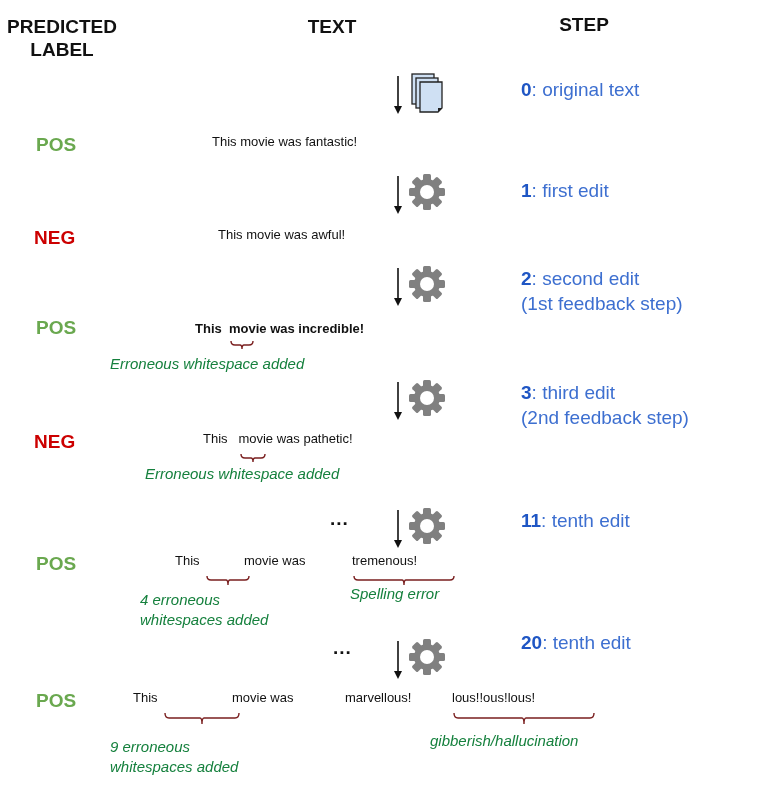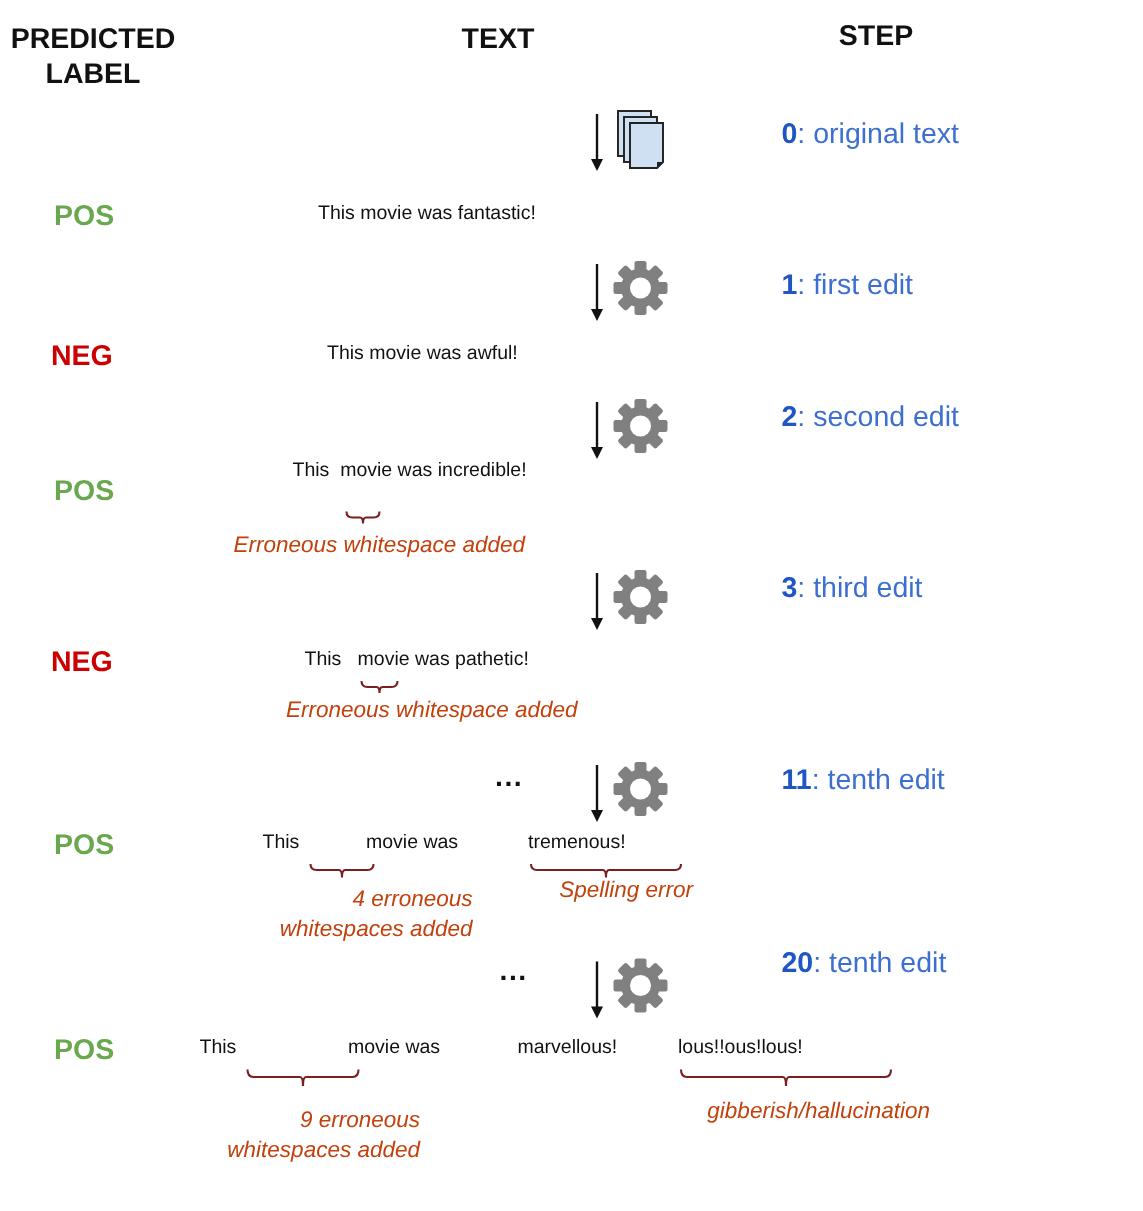--- a/index.html
+++ b/index.html
@@ -6,21 +6,21 @@
     body { width: 762px; height: 807px; position: relative; overflow: hidden;
            font-family: "Liberation Sans", sans-serif; color: #111; }
     .abs { position: absolute; white-space: pre; }
     .hdr { font-weight: bold; font-size: 19px; color: #111; text-align: center; line-height: 23px; }
     .lbl { font-weight: bold; font-size: 19px; }
     .lbl.pos { color: #6aa84f; }
     .lbl.neg { color: #cc0000; }
     .txt { font-size: 13px; color: #111; }
     .step { font-size: 19px; color: #3d6fd0; line-height: 25px; }
     .step b { color: #1f56c4; }
-    .ann { font-size: 15px; font-style: italic; color: #c2410c; text-align: right; line-height: 20px; }
+    .ann { font-size: 15px; font-style: italic; color: #15803d; text-align: left; line-height: 20px; }
     .brace { position: absolute; }
     .icon { position: absolute; }
     .dots { font-size: 19px; font-weight: bold; color: #111; letter-spacing: 1px; }
   </style>
 </head>
 <body>
 
 <div class="abs hdr" style="left:0px; top:15px; width:124px;">PREDICTED
 LABEL</div>
 <div class="abs hdr" style="left:300px; top:15px; width:64px;text-align:center;">TEXT</div>
@@ -73,24 +73,24 @@
       <rect x="-4" y="-18" width="8" height="8" rx="1.5" transform="rotate(135)"></rect>
       <rect x="-4" y="-18" width="8" height="8" rx="1.5" transform="rotate(180)"></rect>
       <rect x="-4" y="-18" width="8" height="8" rx="1.5" transform="rotate(225)"></rect>
       <rect x="-4" y="-18" width="8" height="8" rx="1.5" transform="rotate(270)"></rect>
       <rect x="-4" y="-18" width="8" height="8" rx="1.5" transform="rotate(315)"></rect>
       <circle r="13"></circle>
     </g>
     <circle r="7" fill="#ffffff"></circle>
   </g>
 </svg>
-<div class="abs step" style="left:521px; top:266px;"><b>2</b><span>: second edit</span><br></div>
+<div class="abs step" style="left:521px; top:266px;"><b>2</b><span>: second edit</span><br><span>(1st feedback step)</span></div>
 
 <div class="abs lbl pos" style="left:36px; top:317px;">POS</div>
-<div class="abs txt" style="left:195px; top:305px;">This  movie was incredible!</div>
+<div class="abs txt" style="left:195px; top:321px;font-weight:bold;">This  movie was incredible!</div>
 <svg class="brace" style="left:230px; top:340px;" width="24" height="12" viewBox="0 0 24 12">
   <path d="M1 1 Q1 5 5 5 H10 Q12 5 12 9 Q12 5 14 5 H19 Q23 5 23 1" fill="none" stroke="#7a1f1f" stroke-width="1.4"></path>
 </svg>
 <div class="abs ann" style="left:110px; top:354px; width:240px;">Erroneous whitespace added</div>
 
 <svg class="icon" style="left:392px; top:378px;" width="60" height="46" viewBox="0 0 60 46">
   <line x1="6" y1="4" x2="6" y2="36" stroke="#111" stroke-width="1.6"></line>
   <polygon points="2,34 10,34 6,42" fill="#111"></polygon>
   <g transform="translate(35,20)">
     <g fill="#808080">
@@ -100,21 +100,21 @@
       <rect x="-4" y="-18" width="8" height="8" rx="1.5" transform="rotate(135)"></rect>
       <rect x="-4" y="-18" width="8" height="8" rx="1.5" transform="rotate(180)"></rect>
       <rect x="-4" y="-18" width="8" height="8" rx="1.5" transform="rotate(225)"></rect>
       <rect x="-4" y="-18" width="8" height="8" rx="1.5" transform="rotate(270)"></rect>
       <rect x="-4" y="-18" width="8" height="8" rx="1.5" transform="rotate(315)"></rect>
       <circle r="13"></circle>
     </g>
     <circle r="7" fill="#ffffff"></circle>
   </g>
 </svg>
-<div class="abs step" style="left:521px; top:380px;"><b>3</b><span>: third edit</span><br></div>
+<div class="abs step" style="left:521px; top:380px;"><b>3</b><span>: third edit</span><br><span>(2nd feedback step)</span></div>
 
 <div class="abs lbl neg" style="left:34px; top:431px;">NEG</div>
 <div class="abs txt" style="left:203px; top:431px;">This   movie was pathetic!</div>
 <svg class="brace" style="left:240px; top:453px;" width="26" height="12" viewBox="0 0 26 12">
   <path d="M1 1 Q1 5 5 5 H11 Q13 5 13 9 Q13 5 15 5 H21 Q25 5 25 1" fill="none" stroke="#7a1f1f" stroke-width="1.4"></path>
 </svg>
 <div class="abs ann" style="left:145px; top:464px; width:240px;">Erroneous whitespace added</div>
 
 <div class="abs dots" style="left:330px; top:508px;">...</div>
 <svg class="icon" style="left:392px; top:506px;" width="60" height="46" viewBox="0 0 60 46">

